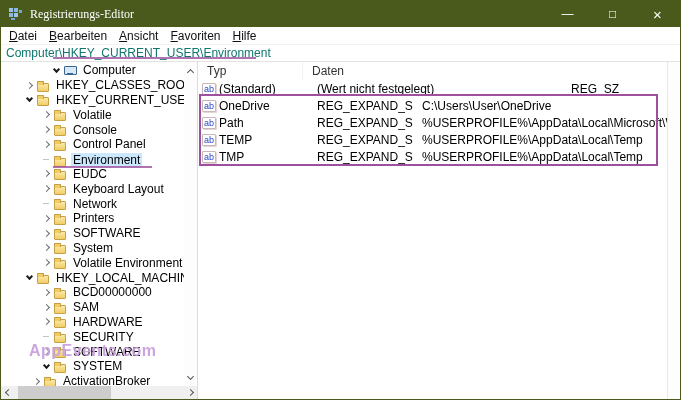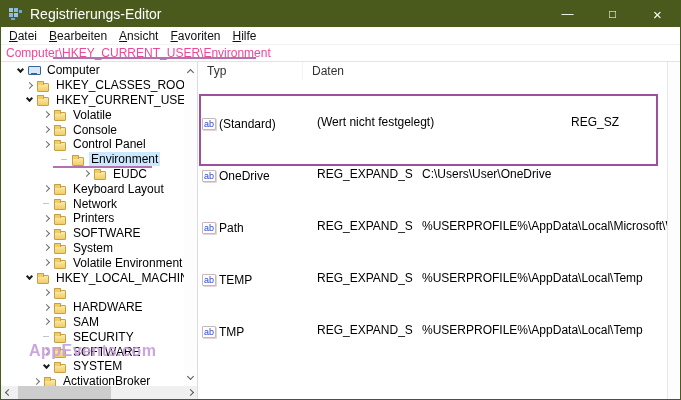--- a/index.html
+++ b/index.html
@@ -5,30 +5,30 @@
   :root{
     --titlebar:#4a5a1d; --selection:#cce8ff; --annotation:#9e4f9e; --watermark:#c9a2dd;
   }
   *{margin:0;padding:0;box-sizing:border-box;font-family:"Liberation Sans",sans-serif;}
   body{background:#888;}
   .window{position:relative;width:681px;height:400px;background:#fff;overflow:hidden;
           border:1px solid var(--titlebar);}
   
   .titlebar{height:26px;background:var(--titlebar);display:flex;align-items:center;color:#fff;}
   .app-icon{margin:0 7px 0 8px;display:flex;flex:none;}
-  .title-text{font-size:14px;flex:1;white-space:nowrap;}
+  .title-text{font-size:12px;flex:1;white-space:nowrap;font-family:Liberation Serif, serif;}
   .tb-btn{width:45px;height:26px;display:flex;align-items:center;justify-content:center;
           font-size:12px;color:#fff;cursor:default;}
   .tb-btn.close{font-size:15px;}
   
   .menubar{height:17px;display:flex;align-items:center;font-size:12px;color:#111;padding-left:2px;background:#fff;}
   .menu-item{padding:0 6px;white-space:nowrap;}
   .menu-item u{text-decoration:underline;}
   
-  .addressbar{height:18px;display:flex;align-items:center;font-size:12px;color:#ec4899;
+  .addressbar{height:18px;display:flex;align-items:center;font-size:12px;color:#0f766e;
               padding-left:5px;border-top:1px solid #f2f2f2;border-bottom:1px solid #e3e3e3;background:#fff;}
   
   .main{position:absolute;top:61px;left:0;right:0;bottom:0;display:flex;background:#fff;}
   .tree-panel{width:197px;position:relative;border-right:1px solid #dcdcdc;overflow:hidden;flex:none;}
   .tree-list{position:absolute;top:1px;left:0;right:13px;}
   .tree-item{display:flex;align-items:center;height:14.8px;font-size:12px;white-space:nowrap;color:#000;}
   .chev-box{width:14px;height:14px;display:flex;align-items:center;justify-content:center;flex:none;}
   .chev{display:block;}
   .chev.col{width:5px;height:5px;border-right:1px solid #6d6d6d;border-bottom:1px solid #6d6d6d;transform:rotate(-45deg);}
   .chev.exp{width:5px;height:5px;border-right:2px solid #1b1b1b;border-bottom:2px solid #1b1b1b;transform:rotate(45deg);margin-top:-2px;}
@@ -56,21 +56,21 @@
   .sb-track{flex:1;height:13px;position:relative;}
   .sb-thumb{position:absolute;left:4px;top:0;height:13px;width:93px;background:#cdcdcd;}
   
   .list-panel{flex:1;position:relative;overflow:hidden;background:#fff;}
   .list-header{display:flex;height:18px;align-items:center;font-size:12px;color:#333;}
   .hcol{padding-left:9px;white-space:nowrap;border-right:1px solid #f3f3f3;height:100%;display:flex;align-items:center;}
   .col-name{width:110px;flex:none;}
   .col-typ{width:105px;flex:none;}
   .col-daten{flex:1;border-right:none;}
   .list-rows{position:absolute;top:18px;left:0;right:13px;}
-  .list-row{display:flex;height:17px;font-size:12px;color:#000;white-space:nowrap;margin-top:35px;}
+  .list-row{display:flex;height:17px;align-items:center;font-size:12px;color:#000;white-space:nowrap;}
   .cell{overflow:hidden;white-space:nowrap;}
   .cell.col-name{display:flex;align-items:center;padding-left:4px;}
   .cell.col-typ,.cell.col-daten{padding-left:9px;}
   .ab-icon{flex:none;width:14px;height:12px;margin-right:3px;border:1px solid #c9b6b6;border-radius:1px;
            background:#fff;color:#2a46c8;font-size:9px;line-height:10px;text-align:center;
            box-shadow:1px 1px 0 #e4d4d4;}
   .list-scrollstrip{position:absolute;top:0;right:0;bottom:0;width:13px;border-left:1px solid #e8e8e8;background:#fdfdfd;}
   
   .annot-box{position:absolute;left:198px;top:93px;width:459px;height:72px;
              border:2px solid var(--annotation);pointer-events:none;z-index:5;}
@@ -112,21 +112,21 @@
     </div>
 
   <div class="addressbar">
     <span>Computer\HKEY_CURRENT_USER\Environment</span>
   </div>
 
   <div class="main">
 
     <div class="tree-panel">
       <div class="tree-list">
-          <div class="tree-item" style="padding-left: 12px;">
+          <div class="tree-item" style="padding-left: 4px; margin-left: 44px;">
     <span class="chev-box">
               <span class="chev exp"></span>
             </span>
     <span class="node-icon computer"></span>
     <span class="tree-label">Computer</span>
   </div>
           <div class="tree-item" style="padding-left: 21px;">
     <span class="chev-box">
               <span class="chev col"></span>
             </span>
@@ -154,28 +154,28 @@
     <span class="node-icon folder"></span>
     <span class="tree-label">Console</span>
   </div>
           <div class="tree-item" style="padding-left: 38px;">
     <span class="chev-box">
               <span class="chev col"></span>
             </span>
     <span class="node-icon folder"></span>
     <span class="tree-label">Control Panel</span>
   </div>
-          <div class="tree-item" style="padding-left: 56px;">
+          <div class="tree-item" style="padding-left: 38px; align-items: flex-end;">
     <span class="chev-box">
               <span class="chev leaf"></span>
             </span>
     <span class="node-icon folder"></span>
     <span class="tree-label selected">Environment</span>
   </div>
-          <div class="tree-item" style="padding-left: 38px; margin-left: 40px;">
+          <div class="tree-item" style="padding-left: 38px;">
     <span class="chev-box">
               <span class="chev col"></span>
             </span>
     <span class="node-icon folder"></span>
     <span class="tree-label">EUDC</span>
   </div>
           <div class="tree-item" style="padding-left: 38px;">
     <span class="chev-box">
               <span class="chev col"></span>
             </span>
@@ -222,34 +222,35 @@
               <span class="chev exp"></span>
             </span>
     <span class="node-icon folder"></span>
     <span class="tree-label">HKEY_LOCAL_MACHINE</span>
   </div>
           <div class="tree-item" style="padding-left: 38px;">
     <span class="chev-box">
               <span class="chev col"></span>
             </span>
     <span class="node-icon folder"></span>
+    <span class="tree-label">BCD00000000</span>
+  </div>
+          <div class="tree-item" style="padding-left: 38px;">
+    <span class="chev-box">
+              <span class="chev col"></span>
+            </span>
+    <span class="node-icon folder"></span>
+    <span class="tree-label">SAM</span>
   </div>
           <div class="tree-item" style="padding-left: 38px;">
     <span class="chev-box">
               <span class="chev col"></span>
             </span>
     <span class="node-icon folder"></span>
     <span class="tree-label">HARDWARE</span>
-  </div>
-          <div class="tree-item" style="padding-left: 38px;">
-    <span class="chev-box">
-              <span class="chev col"></span>
-            </span>
-    <span class="node-icon folder"></span>
-    <span class="tree-label">SAM</span>
   </div>
           <div class="tree-item" style="padding-left: 38px;">
     <span class="chev-box">
               <span class="chev leaf"></span>
             </span>
     <span class="node-icon folder"></span>
     <span class="tree-label">SECURITY</span>
   </div>
           <div class="tree-item" style="padding-left: 38px;">
     <span class="chev-box">

